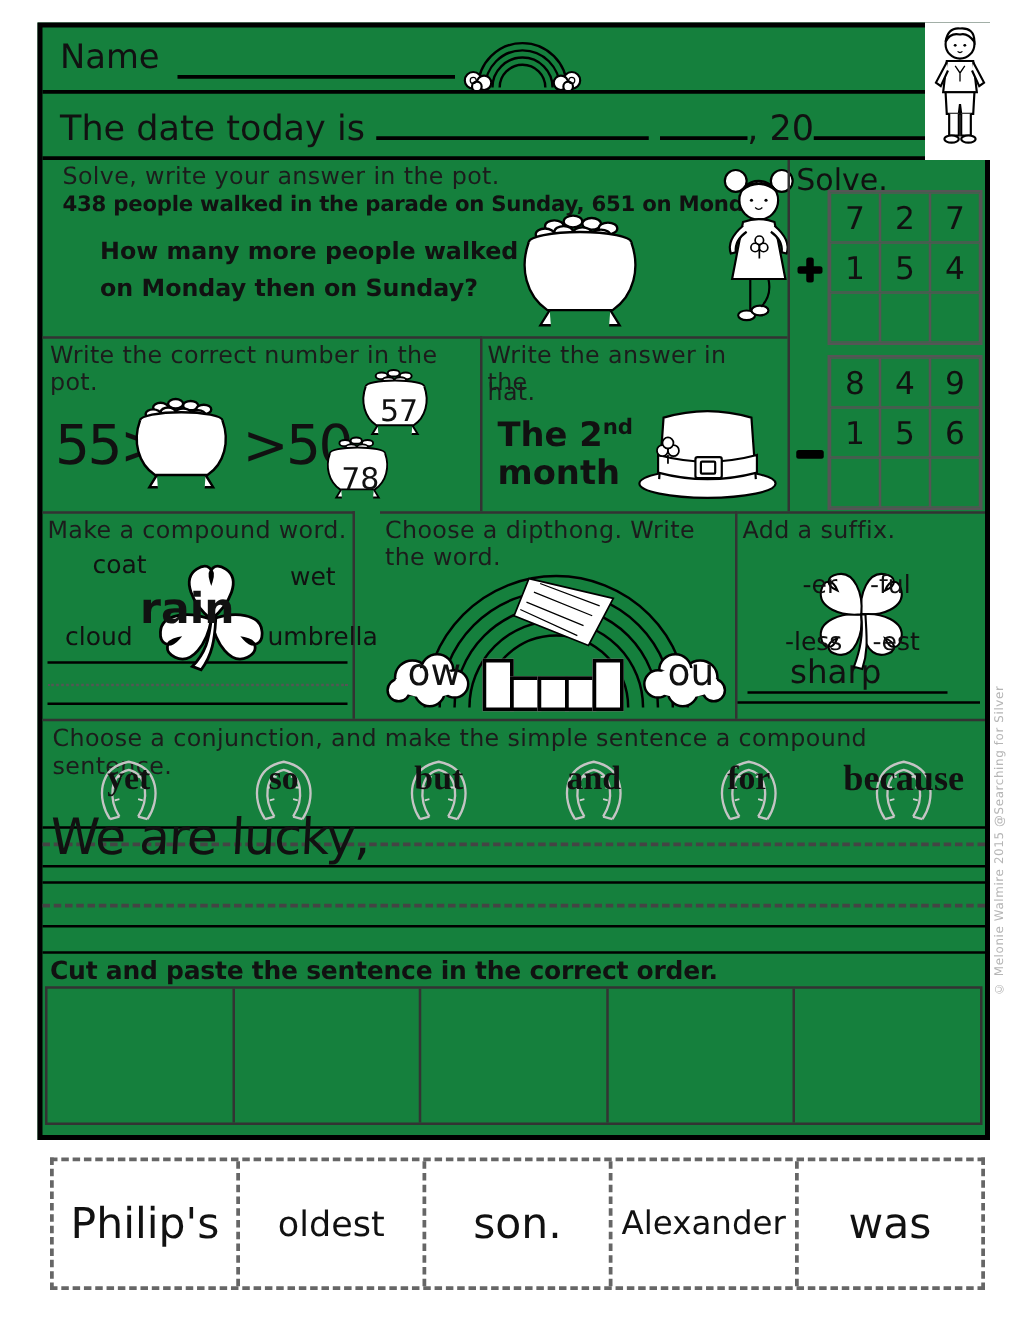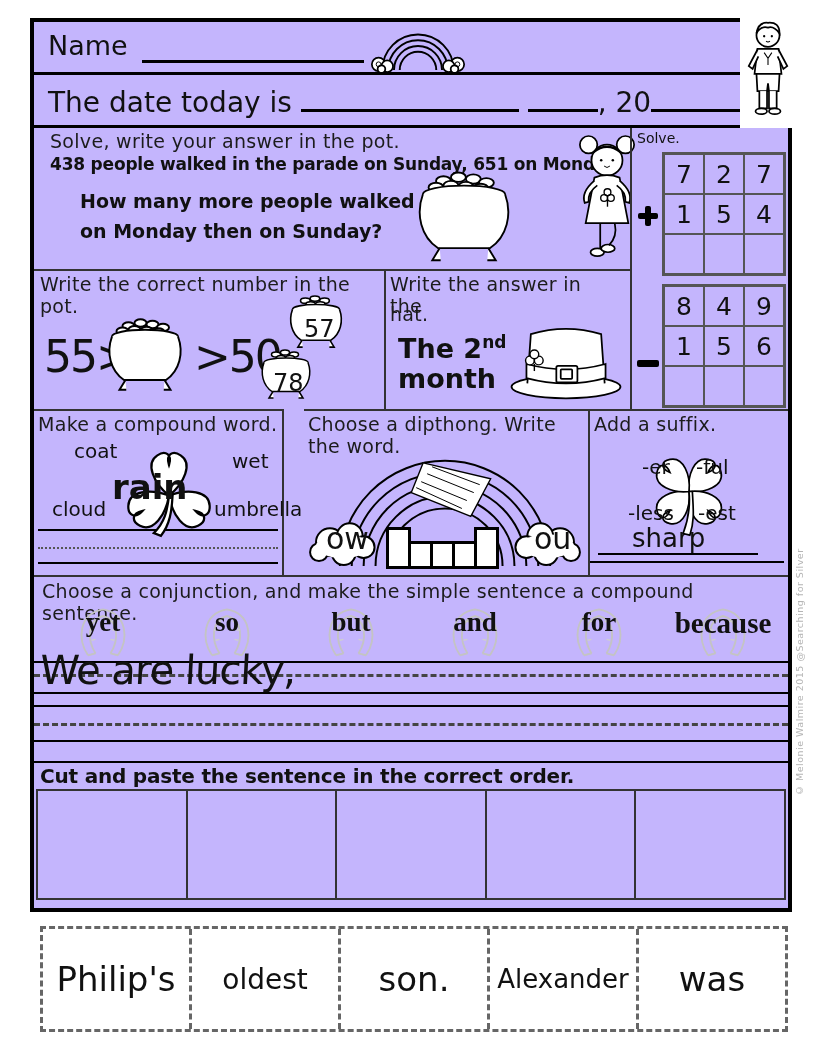--- a/index.html
+++ b/index.html
@@ -1,36 +1,36 @@
 <!DOCTYPE html>
 <html><head>
 <meta charset="utf-8">
 <style>
   html,body{margin:0;padding:0;background:#fff;}
   .page{position:relative;width:816px;height:1056px;background:#fff;overflow:hidden;
         font-family:"DejaVu Sans",sans-serif;color:#111;}
-  .sheet{position:absolute;left:30px;top:18px;width:762px;height:894px;border:4px solid #000;box-sizing:border-box;background:#c4b5fd;}
+  .sheet{position:absolute;left:30px;top:18px;width:762px;height:894px;border:4px solid #000;box-sizing:border-box;background:#15803d;}
   .abs{position:absolute;}
   .instr{font-size:19px;font-weight:400;color:#1c1c1c;letter-spacing:.3px;}
   .uline{display:inline-block;border-bottom:3px solid #000;vertical-align:baseline;}
   
   .name-row{position:absolute;left:0;top:0;width:754px;height:50px;}
   .name-label{position:absolute;left:14px;top:8px;font-size:27px;}
   .name-line{position:absolute;left:108px;top:38px;width:222px;border-bottom:3px solid #000;}
   .rainbow-top{position:absolute;left:334px;top:0px;z-index:4;}
   .date-row{position:absolute;left:0;top:50px;width:754px;height:56px;border-top:3px solid #000;border-bottom:3px solid #000;box-sizing:border-box;}
   .date-text{position:absolute;left:14px;top:8px;font-size:28px;white-space:nowrap;}
   .boy-box{position:absolute;left:706px;top:-4px;width:56px;height:110px;background:#fff;z-index:5;display:flex;justify-content:center;align-items:flex-start;}
   
   .wp{position:absolute;left:12px;top:106px;width:596px;height:141px;}
   .wp-line1{position:absolute;left:4px;top:26px;font-size:17px;font-weight:700;letter-spacing:-.2px;white-space:nowrap;}
   .wp-line2{position:absolute;left:34px;top:62px;font-size:19px;font-weight:700;}
   .wp-line3{position:absolute;left:34px;top:92px;font-size:19px;font-weight:700;}
   .solve-col{position:absolute;left:596px;top:106px;width:158px;height:281px;border-left:2px solid #333;box-sizing:border-box;}
-  .solve-title{position:absolute;left:5px;top:2px;font-size:14px;}
+  .solve-title{position:absolute;left:5px;top:2px;font-size:24px;}
   .mgrid{position:absolute;left:30px;display:grid;grid-template-columns:repeat(3,40px);grid-auto-rows:40px;border:2px solid #555;}
   .mgrid div{border:1px solid #555;display:flex;align-items:center;justify-content:center;font-size:25px;}
   .plus-ic{position:absolute;left:6px;width:20px;height:20px;}
   .plus-ic:before{content:"";position:absolute;left:7px;top:0;width:6px;height:20px;background:#000;border-radius:2px;}
   .plus-ic:after{content:"";position:absolute;left:0;top:7px;width:20px;height:6px;background:#000;border-radius:2px;}
   .minus-ic{position:absolute;left:5px;width:22px;height:7px;background:#000;border-radius:2px;}
   .numcmp{position:absolute;left:0;top:247px;width:352px;height:140px;border-top:2px solid #333;border-right:2px solid #333;box-sizing:border-box;}
   .big-cmp{font-size:44px;letter-spacing:-2px;position:absolute;}
   .pot-num{position:absolute;font-size:24px;font-weight:400;}
   .hatsec{position:absolute;left:352px;top:247px;width:244px;height:140px;border-top:2px solid #333;box-sizing:border-box;}

